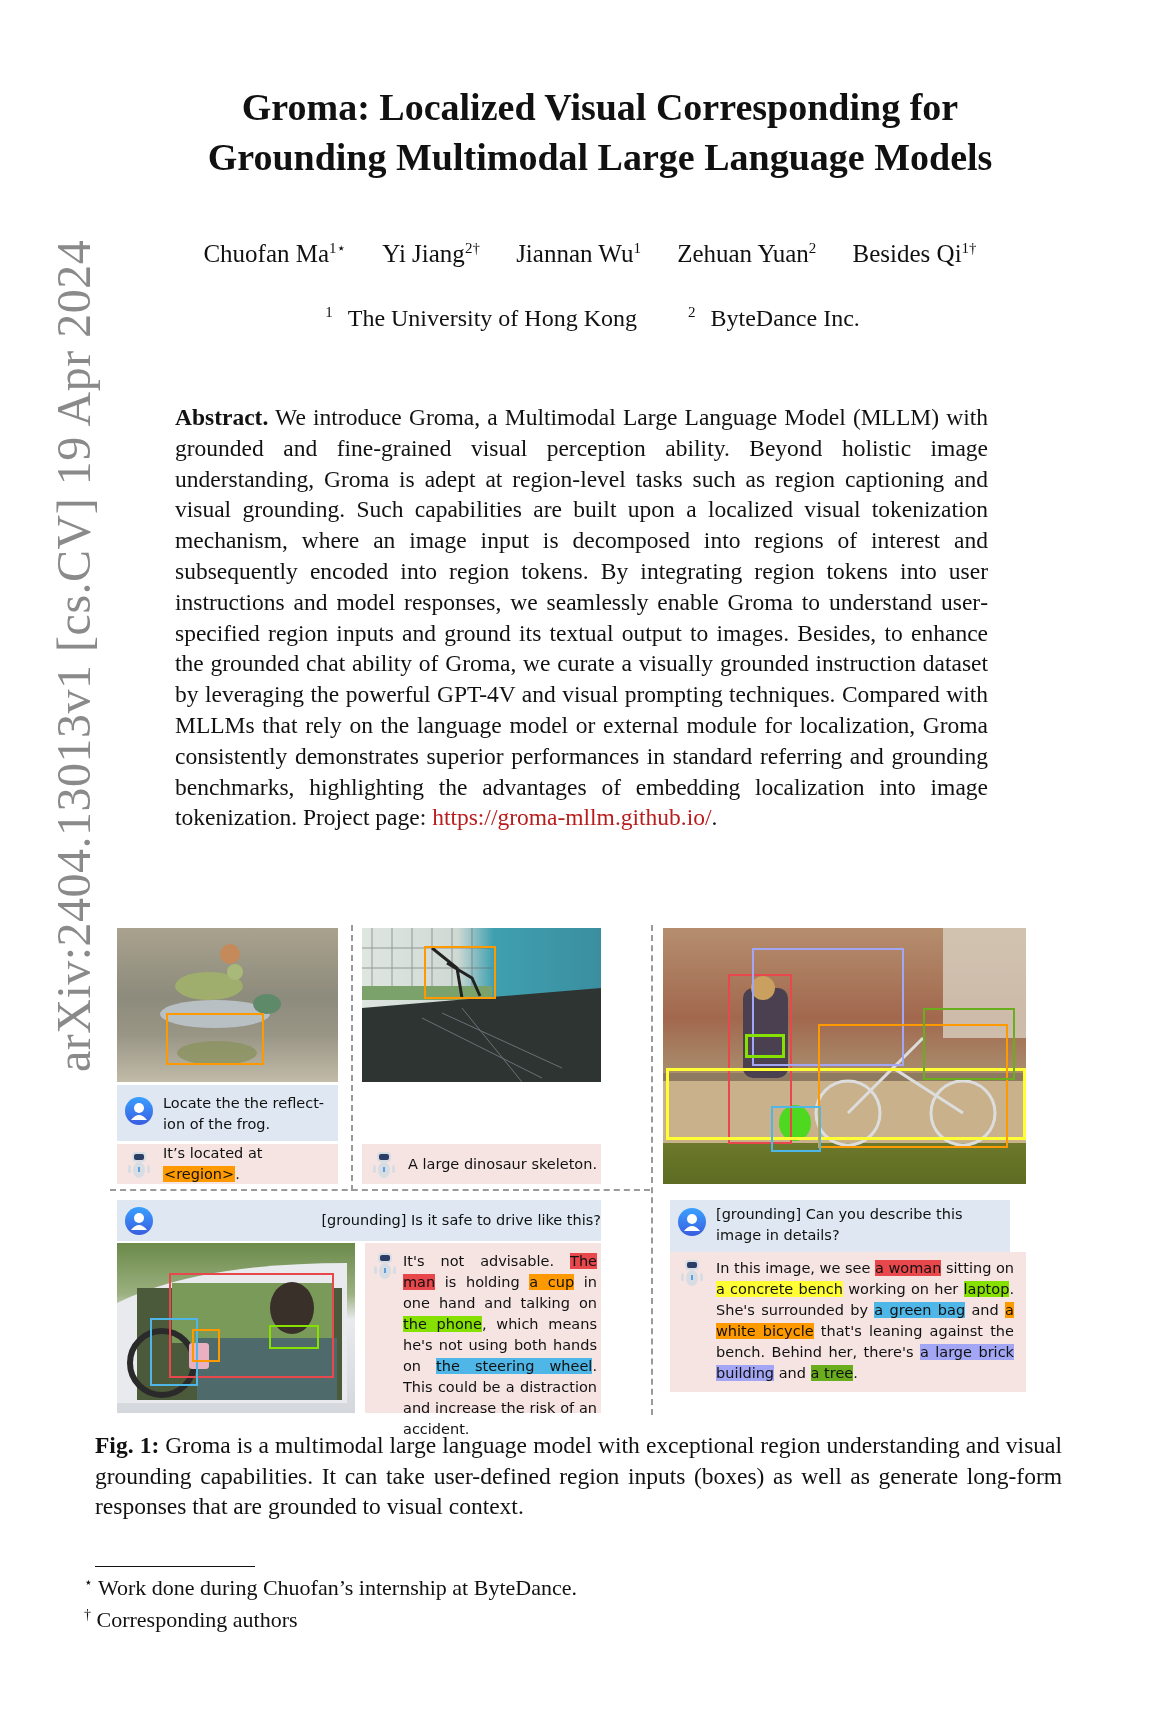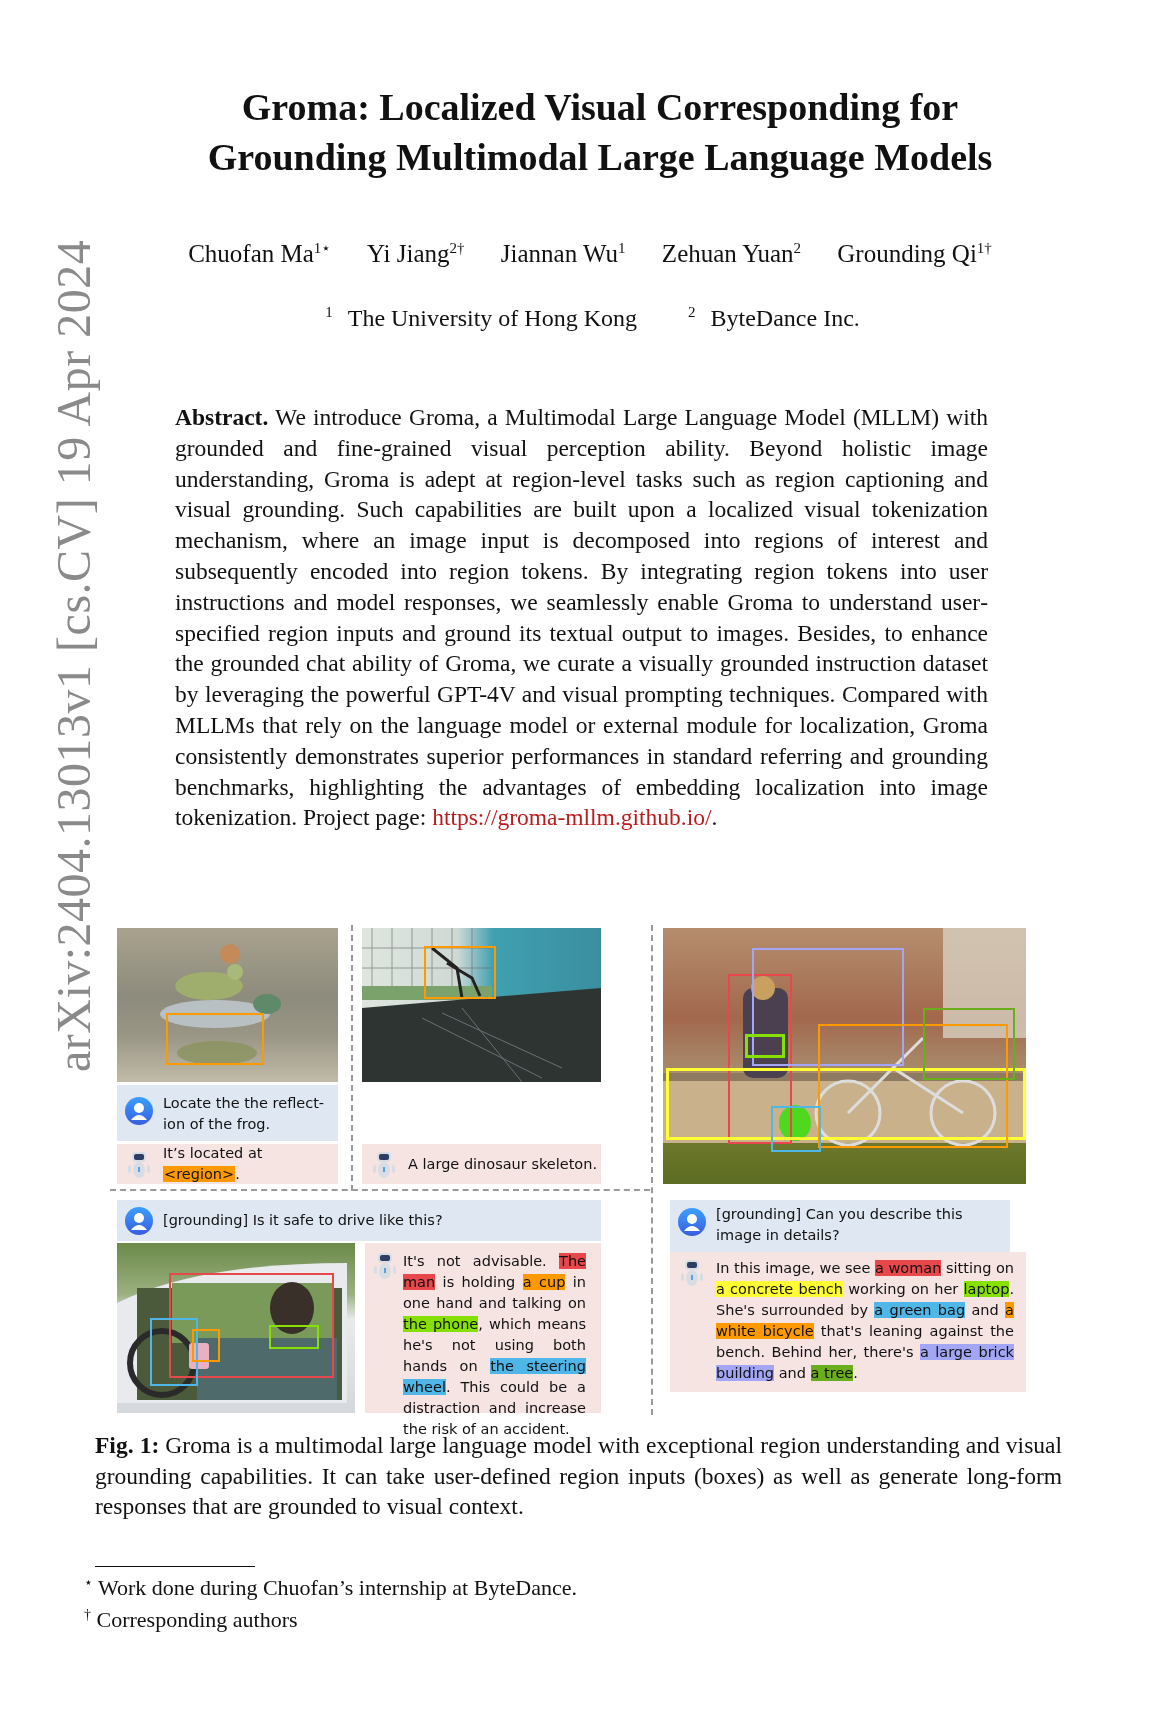--- a/index.html
+++ b/index.html
@@ -13,21 +13,21 @@
   #affil{left:100px;width:1000px;top:305px;text-align:center;font-size:24px;}
   #affil span{margin:16px 15px;}
   #abstract{left:175px;width:813px;top:402px;font-size:23.5px;line-height:30.8px;text-align:justify;hyphens:manual;}
   #abstract b{font-weight:bold;}
   .link{color:#b91c1c;}
   
   #figure{left:110px;top:925px;width:930px;height:492px;font-family:"DejaVu Sans","Liberation Sans",sans-serif;font-size:14.5px;}
   .photo{position:absolute;overflow:hidden;}
   .bbox{position:absolute;border:2px solid;box-sizing:border-box;}
   .chat{position:absolute;box-sizing:border-box;display:flex;align-items:flex-start;}
-  .user{background:#dfe8f2;}
+  .user{background:#dfe8f2;justify-content:space-between;}
   .bot{background:#f6e4e3;}
   .chat .txt{line-height:21px;color:#111;}
   .icon{flex:none;width:28px;height:28px;margin:4px 10px 0 8px;}
   .hl{padding:0 1px;}
   .dash-v{position:absolute;width:0;border-left:2px dashed #9a9a9a;}
   .dash-h{position:absolute;height:0;border-top:2px dashed #9a9a9a;}
   #caption{left:95px;width:967px;top:1430px;font-size:23.5px;line-height:30.5px;text-align:justify;}
   #caption b{font-weight:bold;}
   #fn-rule{left:95px;top:1566px;width:160px;height:0;border-top:1.2px solid #111;}
   .fn{left:84px;font-size:22px;}
@@ -41,21 +41,21 @@
 <div id="title" class="abs">
   <div>Groma: Localized Visual Corresponding for</div>
   <div>Grounding Multimodal Large Language Models</div>
 </div>
 
 <div id="authors" class="abs">
   <span class="au"><span>Chuofan Ma</span><sup>1⋆</sup></span>
   <span class="au"><span>Yi Jiang</span><sup>2†</sup></span>
   <span class="au"><span>Jiannan Wu</span><sup>1</sup></span>
   <span class="au"><span>Zehuan Yuan</span><sup>2</sup></span>
-  <span class="au"><span>Grounding Qi</span><sup>1†</sup></span>
+  <span class="au"><span>Besides Qi</span><sup>1†</sup></span>
 </div>
 
 <div id="affil" class="abs">
   <span><sup>1</sup><span>The University of Hong Kong</span></span>
   <span><sup>2</sup><span>ByteDance Inc.</span></span>
 </div>
 
 <div id="abstract" class="abs">
   <b>Abstract.</b>
   <span>We introduce Groma, a Multimodal Large Language Model (MLLM) with grounded and fine-grained visual perception ability. Be­yond holistic image understanding, Groma is adept at region-level tasks such as region captioning and visual grounding. Such capabilities are built upon a localized visual tokenization mechanism, where an image input is decomposed into regions of interest and subsequently encoded into region tokens. By integrating region tokens into user instructions and model responses, we seamlessly enable Groma to understand user­specified region inputs and ground its textual output to images. Besides, to enhance the grounded chat ability of Groma, we curate a visually grounded instruction dataset by leveraging the powerful GPT-4V and visual prompting techniques. Compared with MLLMs that rely on the language model or external module for localization, Groma consistently demonstrates superior performances in standard referring and grounding benchmarks, highlighting the advantages of embedding localization into image tokenization. Project page:</span>
@@ -177,21 +177,21 @@
       <ellipse cx="175" cy="65" rx="22" ry="26" fill="#3a302a"></ellipse>
       <rect x="80" y="95" width="140" height="62" fill="#4e6a6a"></rect>
       <circle cx="45" cy="120" r="32" fill="none" stroke="#2a2a2a" stroke-width="6"></circle>
       <rect x="72" y="100" width="20" height="26" rx="3" fill="#e8b0c0"></rect>
     </svg>
     <div class="bbox" style="left:52px;top:30px;width:165px;height:105px;border-color:#e8474c;"></div>
     <div class="bbox" style="left:33px;top:75px;width:48px;height:68px;border-color:#4fb6e8;"></div>
     <div class="bbox" style="left:75px;top:86px;width:28px;height:33px;border-color:#ff9900;"></div>
     <div class="bbox" style="left:152px;top:82px;width:50px;height:24px;border-color:#86e000;"></div>
   </div>
-  <div class="chat bot" style="left:255px;top:318px;width:236px;height:170px;padding:8px 15px 0 0;">
+  <div class="chat bot" style="left:255px;top:318px;width:236px;height:170px;padding:8px 4px 0 0;">
     <span class="icon" style="margin:0 4px 0 6px;"><svg width="28" height="30">
           <rect x="7" y="2" width="14" height="10" rx="4" fill="#d8dde3"></rect>
           <rect x="9" y="4" width="10" height="6" rx="2" fill="#2c3e66"></rect>
           <ellipse cx="14" cy="20" rx="6" ry="8" fill="#d8dde3"></ellipse>
           <rect x="13" y="17" width="2" height="5" fill="#5aa0e0"></rect>
           <rect x="3" y="15" width="3" height="8" rx="1.5" fill="#d8dde3"></rect>
           <rect x="22" y="15" width="3" height="8" rx="1.5" fill="#d8dde3"></rect>
         </svg></span>
     <span class="txt grounded" style="text-align:justify;"><span>It's not advisable. </span><span style="background: rgb(232, 71, 76);">The man</span><span> is holding </span><span style="background: rgb(255, 153, 0);">a cup</span><span> in one hand and talking on </span><span style="background: rgb(134, 224, 0);">the phone</span><span>, which means he's not using both hands on </span><span style="background: rgb(79, 182, 232);">the steering wheel</span><span>. This could be a distraction and increase the risk of an accident.</span></span>
   </div>

